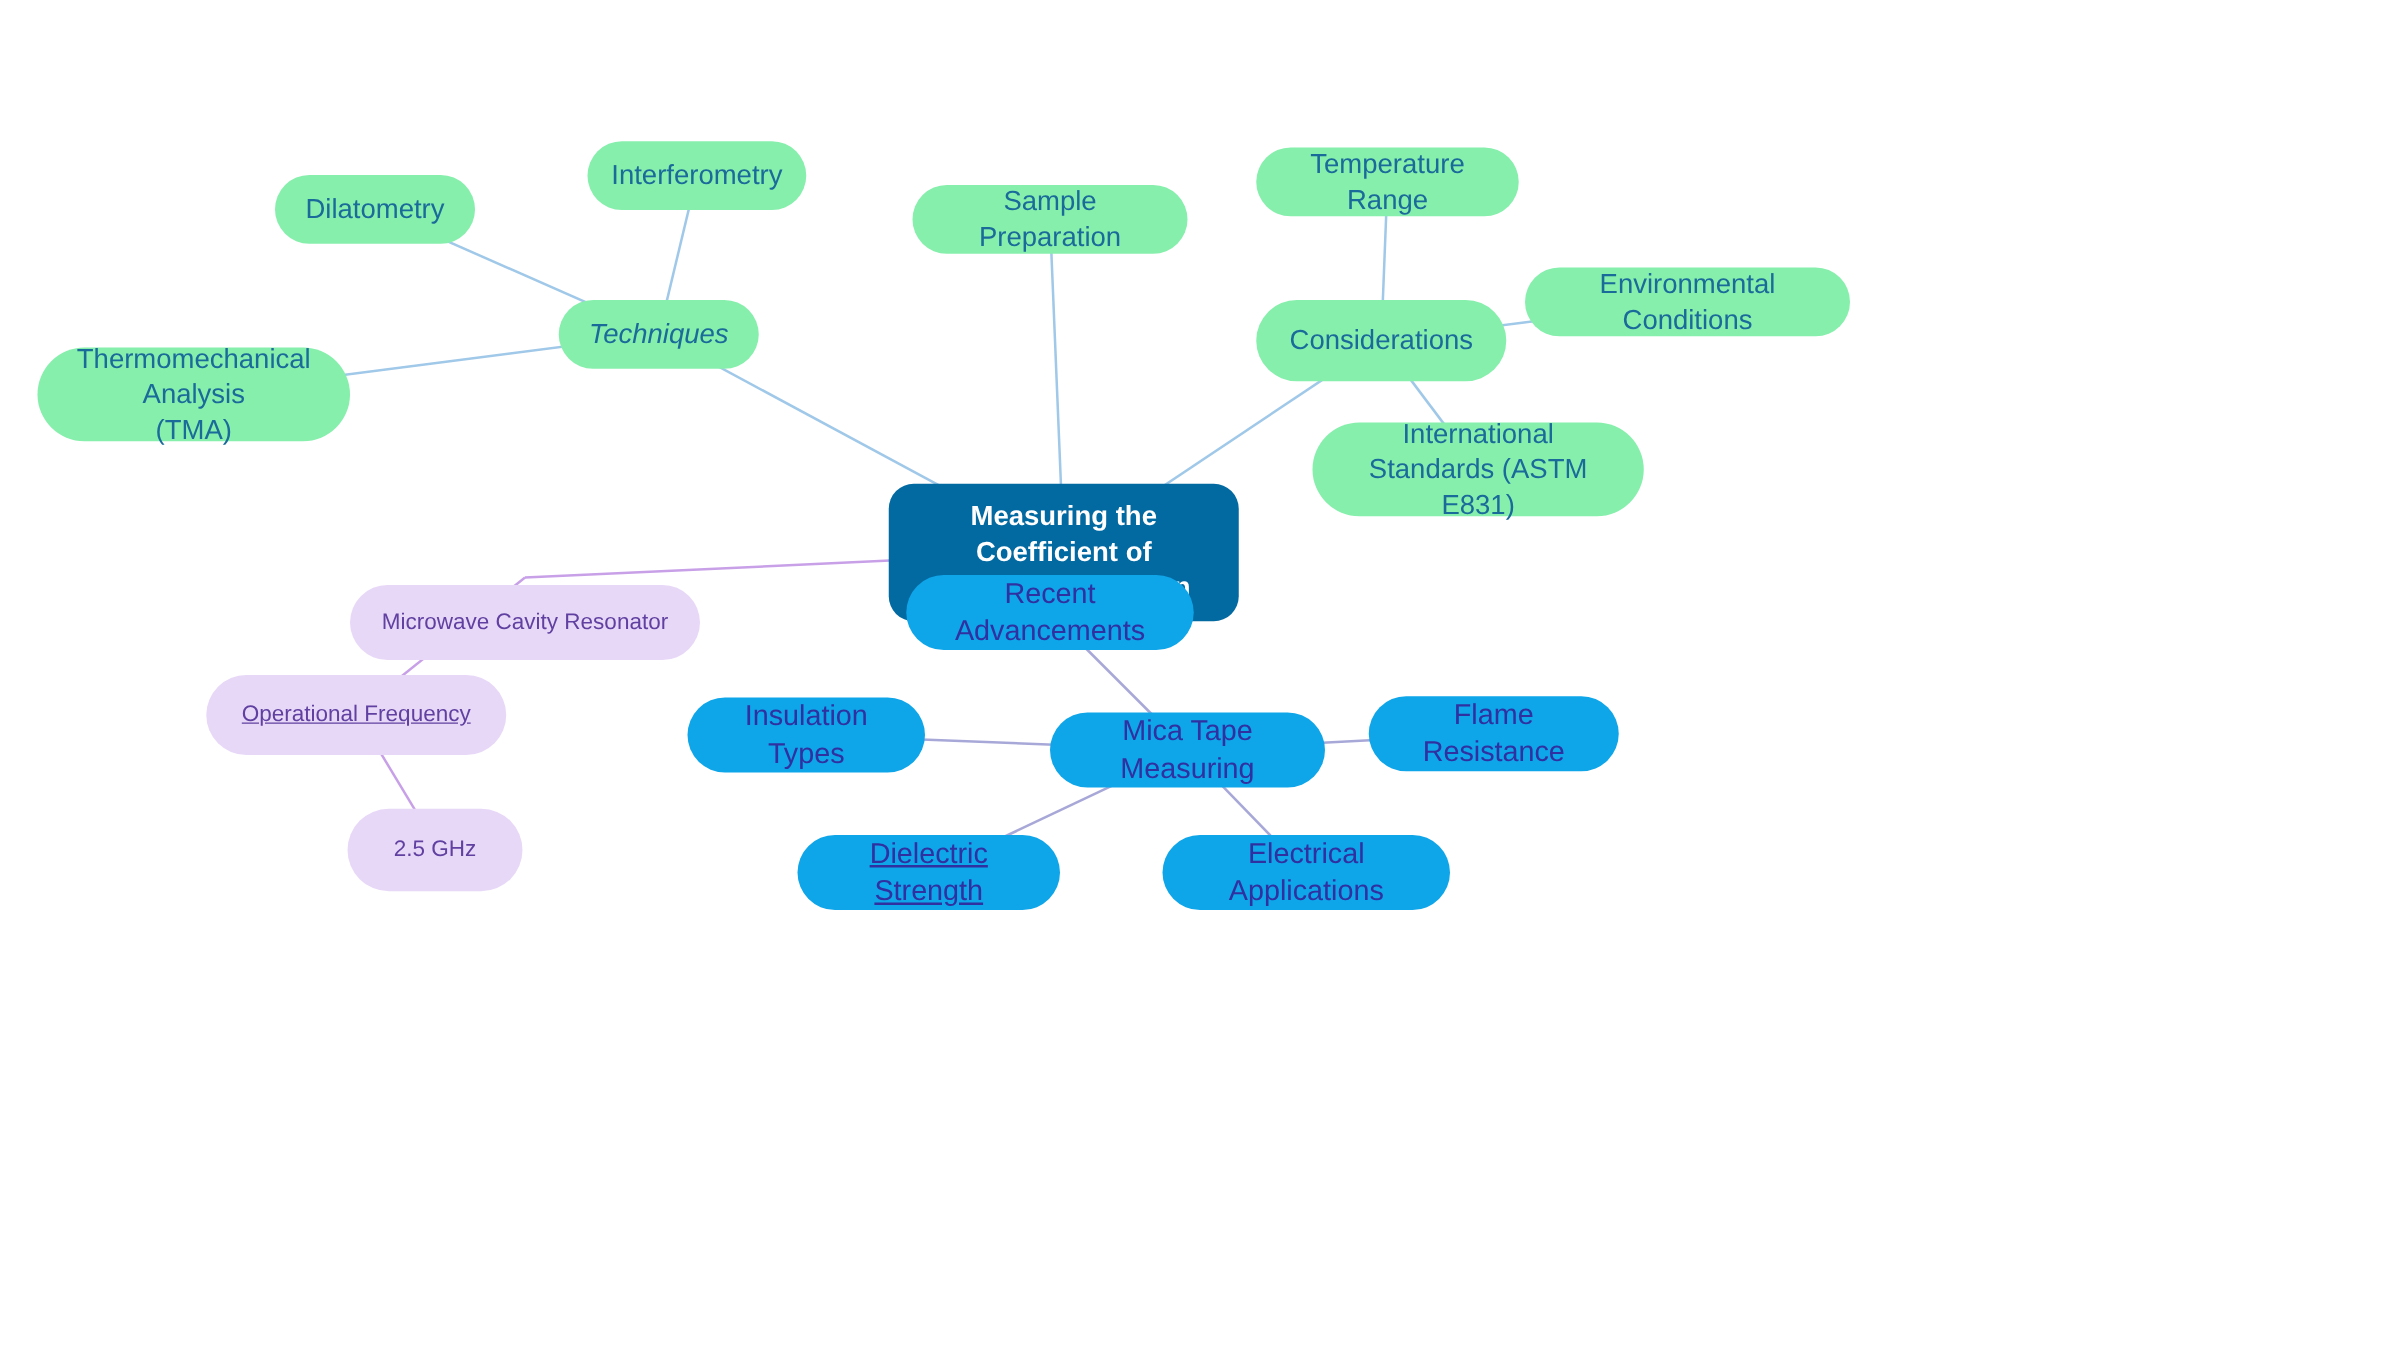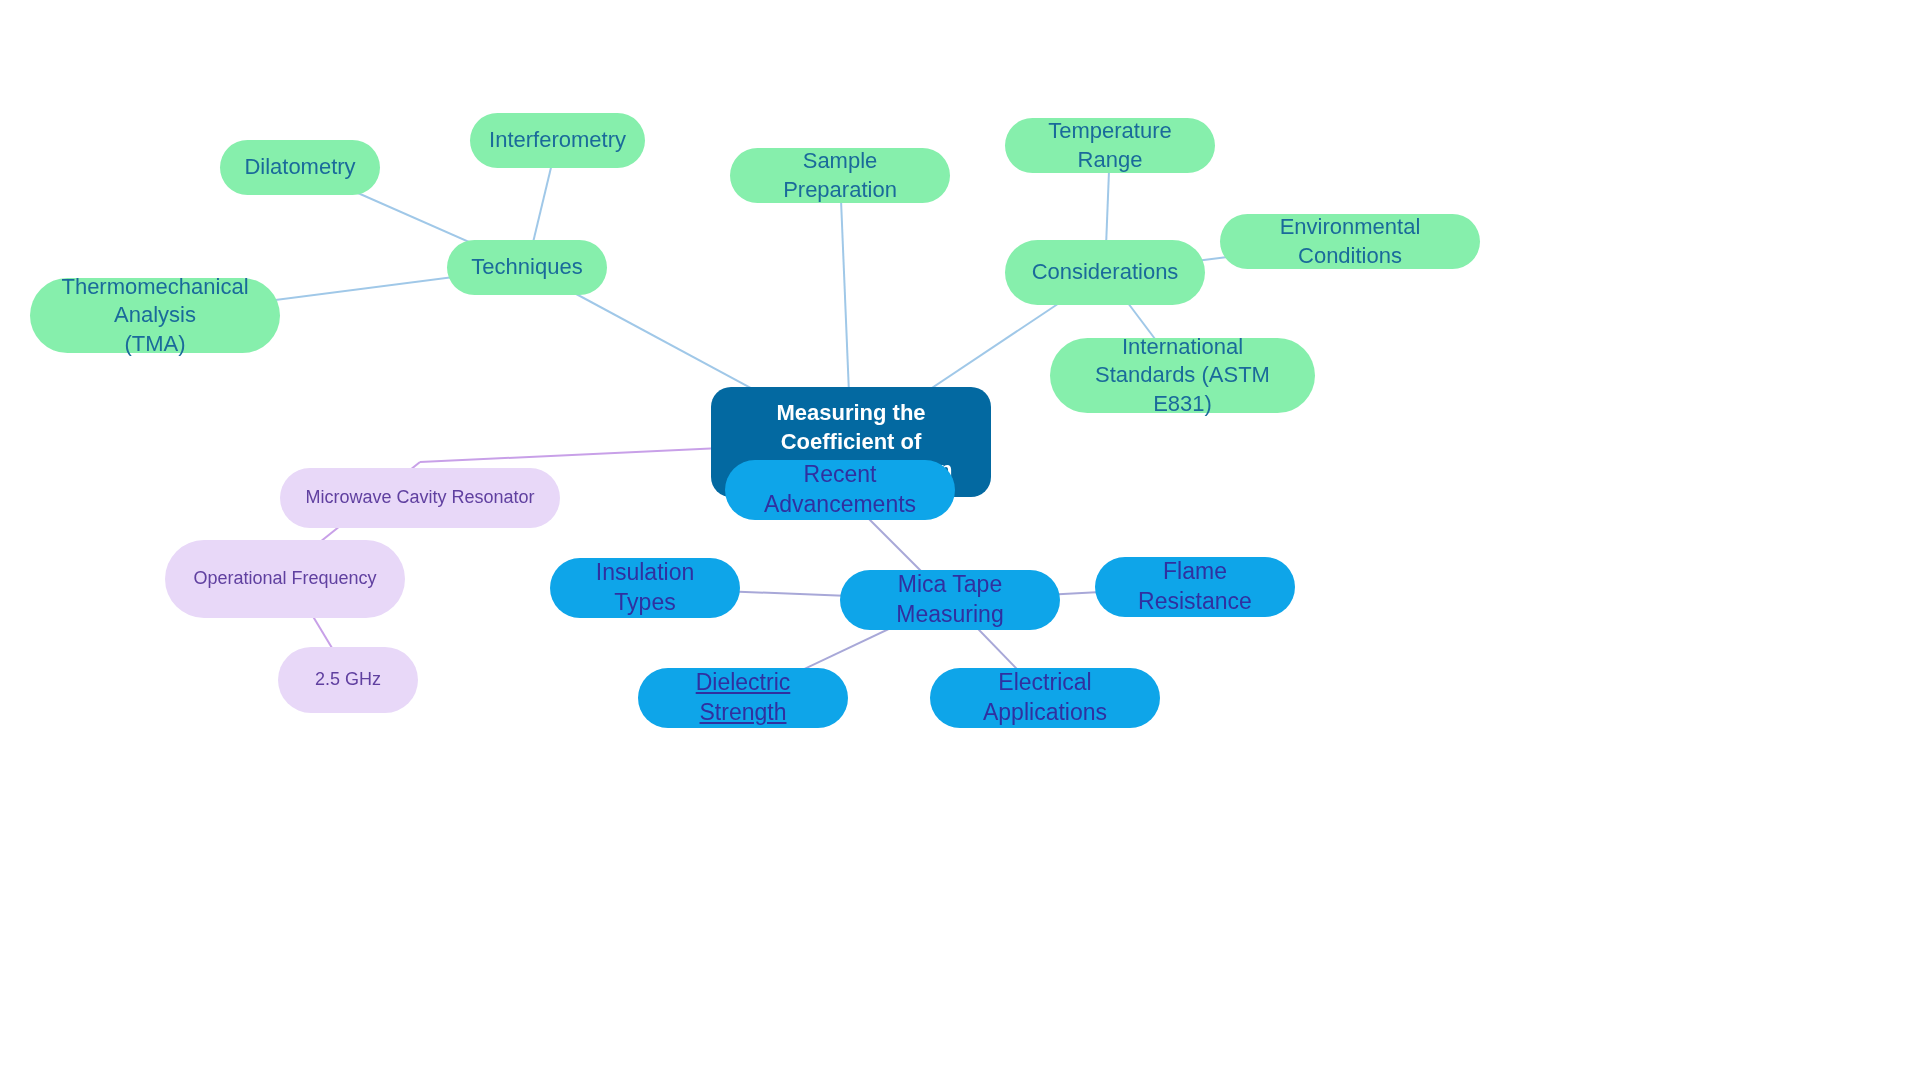--- a/index.html
+++ b/index.html
@@ -80,21 +80,21 @@
     <line x1="950" y1="600" x2="1195" y2="587" stroke="#a8a8d8" stroke-width="2"></line>
     <line x1="950" y1="600" x2="743" y2="698" stroke="#a8a8d8" stroke-width="2"></line>
     <line x1="950" y1="600" x2="1045" y2="698" stroke="#a8a8d8" stroke-width="2"></line>
   </svg>
 
 <div class="node node-center" id="node-center" style="left: 711px; top: 387px; width: 280px; height: 110px;">
   <span style="white-space:pre-line;">Measuring the Coefficient of
 Thermal Expansion</span>
 </div>
 
-<div class="node node-blue" style="left:447px; top:240px; width:160px; height:55px;">
+<div class="node node-blue" style="left:447px; top:240px; width:160px; height:55px;font-style:italic;">
   <span>Techniques</span>
 </div>
 <div class="node node-blue" style="left:220px; top:140px; width:160px; height:55px;">
   <span>Dilatometry</span>
 </div>
 <div class="node node-blue" style="left:470px; top:113px; width:175px; height:55px;">
   <span>Interferometry</span>
 </div>
 <div class="node node-blue" style="left:30px; top:278px; width:250px; height:75px; text-align:center;">
   <span>Thermomechanical Analysis<br>(TMA)</span>
@@ -111,21 +111,21 @@
 <div class="node node-blue" style="left:1220px; top:214px; width:260px; height:55px;">
   <span>Environmental Conditions</span>
 </div>
 <div class="node node-blue" style="left:1050px; top:338px; width:265px; height:75px; text-align:center;">
   <span>International Standards (ASTM<br>E831)</span>
 </div>
 
 <div class="node node-purple" style="left:280px; top:432px; width:280px; height:60px;margin-top:36px;">
   <span>Microwave Cavity Resonator</span>
 </div>
-<div class="node node-purple" style="left:165px; top:540px; width:240px; height:78px;">
+<div class="node node-purple" style="left:165px; top:540px; width:240px; height:64px;text-decoration:underline;">
   <span>Operational Frequency</span>
 </div>
 <div class="node node-purple" style="left:278px; top:647px; width:140px; height:66px;align-items:center;">
   <span>2.5 GHz</span>
 </div>
 
 <div class="node node-lavender" style="left:725px; top:460px; width:230px; height:60px;">
   <span>Recent Advancements</span>
 </div>
 <div class="node node-lavender" style="left:840px; top:570px; width:220px; height:60px;">

